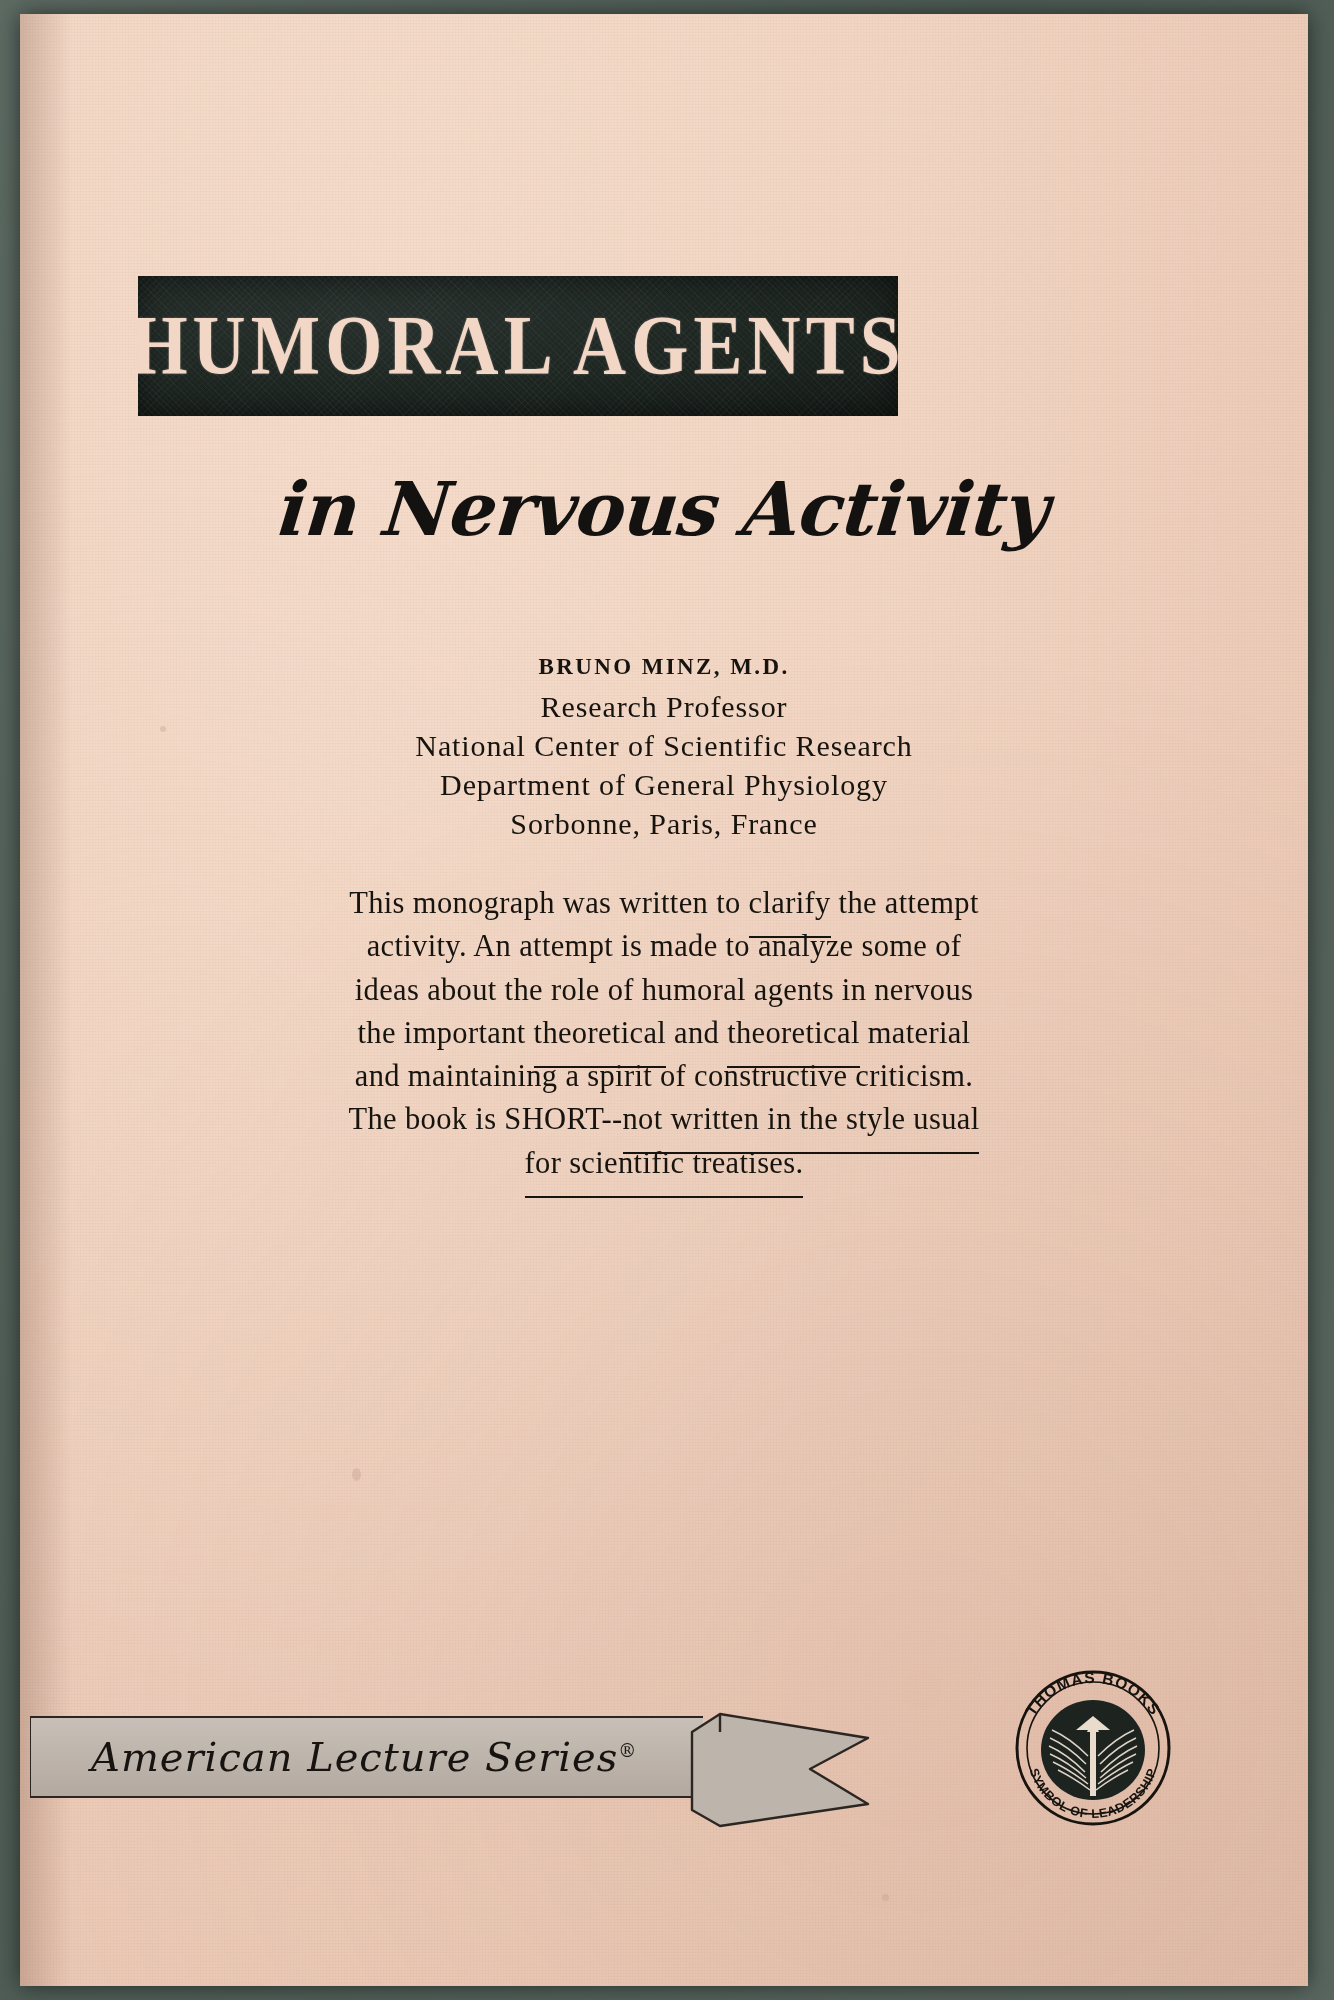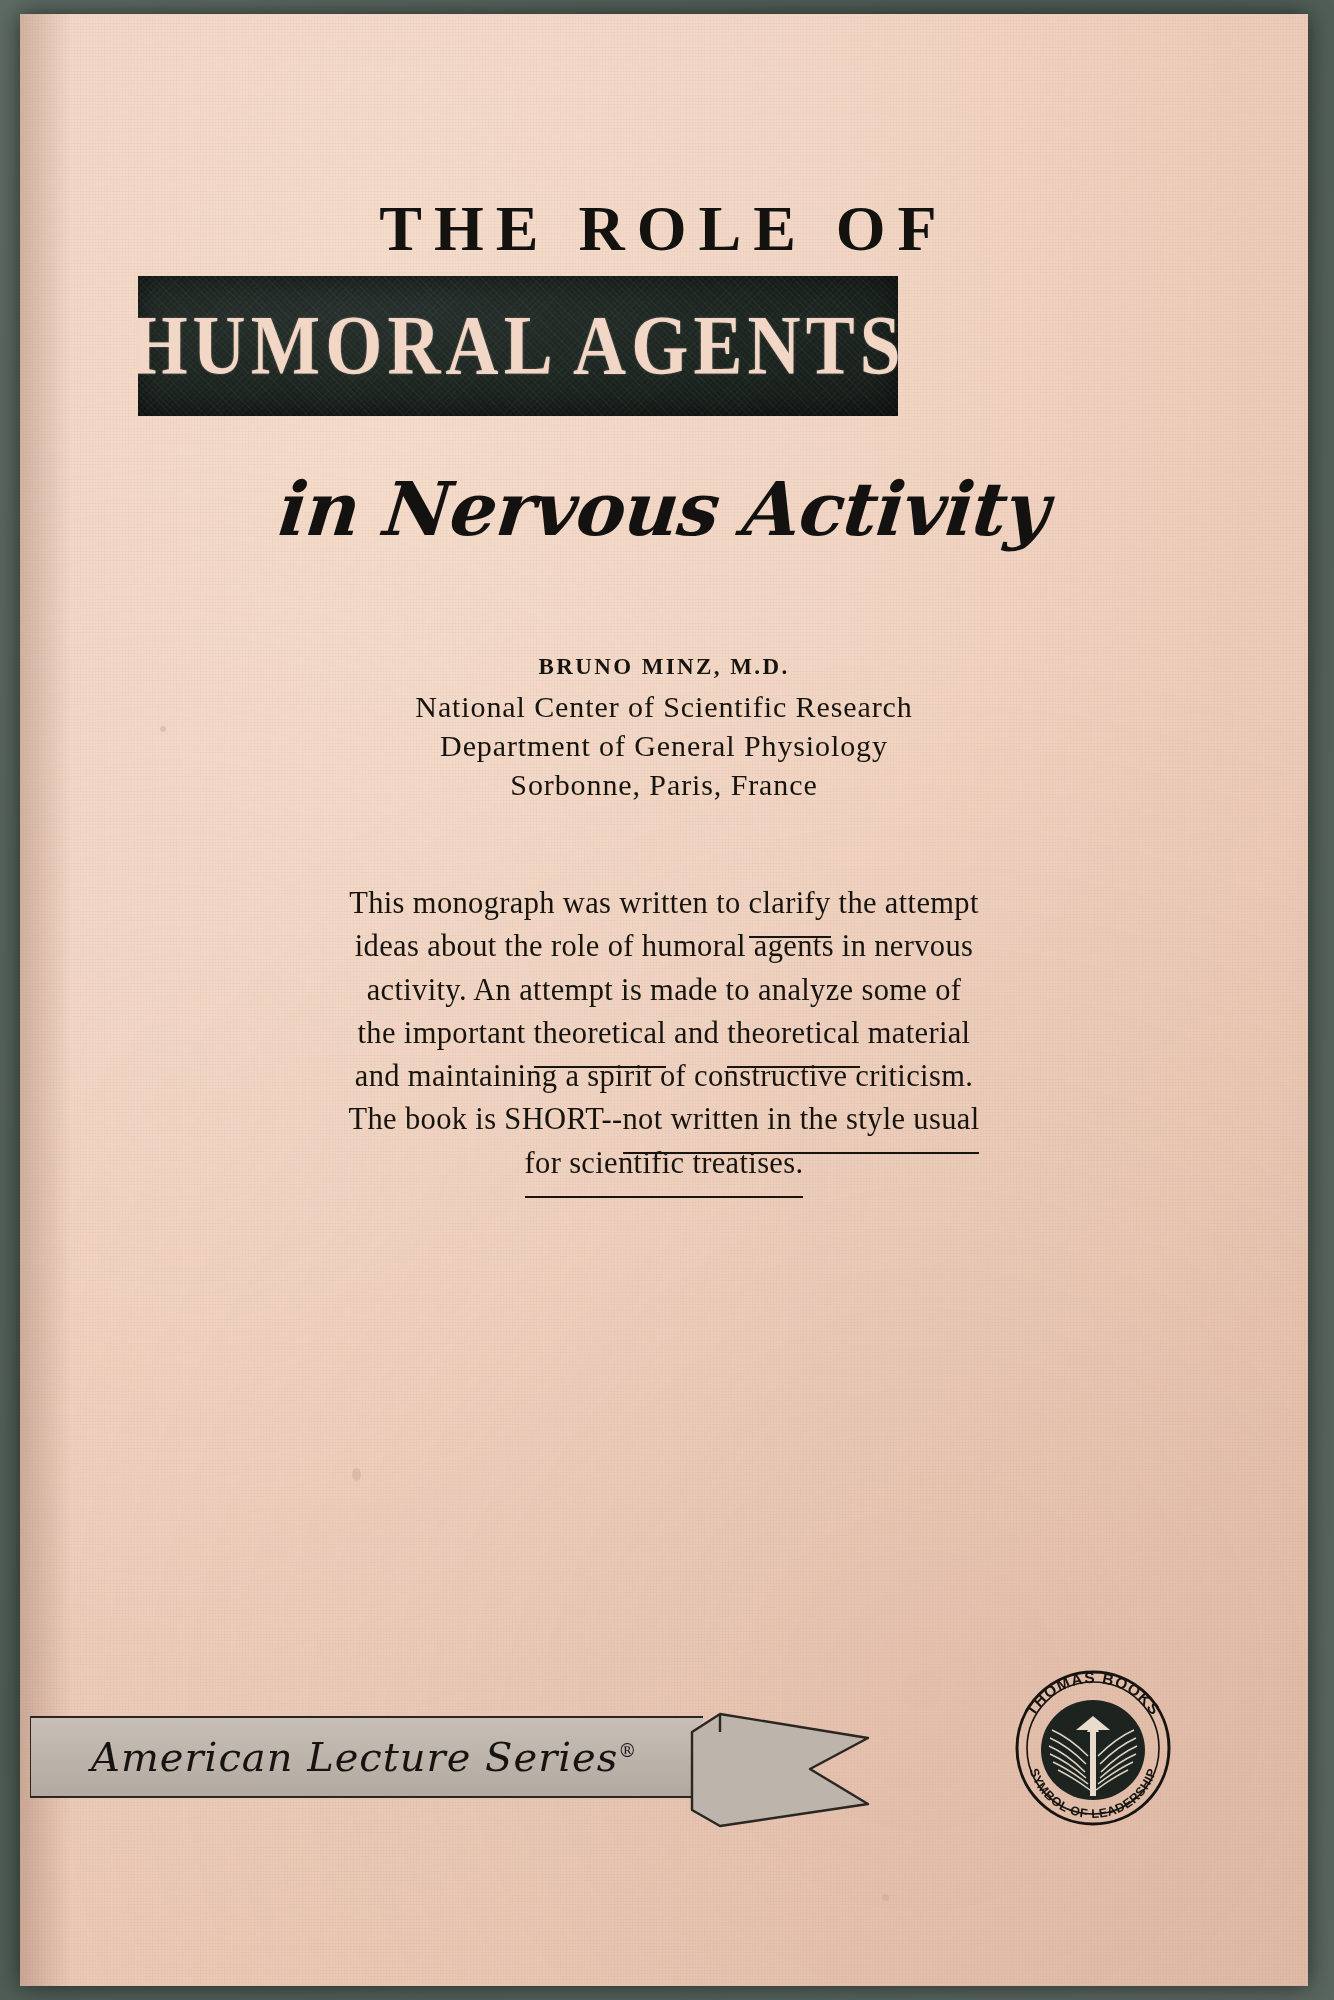--- a/index.html
+++ b/index.html
@@ -136,40 +136,40 @@
 
   
   .mark{position:absolute;background:rgba(120,85,65,.30);border-radius:50%;z-index:4;}
 </style>
 </head>
 <body>
 
 <div id="photo">
   <div id="jacket">
 
-    <div class="layer" id="title-top">THE ROLE OF</div>
 
     <div class="layer" id="title-banner">
       <div class="grain"></div>
       <div id="title-main">HUMORAL AGENTS</div>
     </div>
 
     <div class="layer" id="subtitle">in Nervous Activity</div>
 
     <div class="layer" id="author-block">
       <div id="author-name">BRUNO MINZ, M.D.</div>
+      <div class="affil">Research Professor</div>
       <div class="affil">National Center of Scientific Research</div>
       <div class="affil">Department of General Physiology</div>
       <div class="affil">Sorbonne, Paris, France</div>
     </div>
 
     <div class="layer" id="blurb">
         <span class="ln"><span>This monograph was written to </span><u>clarify</u><span> the attempt</span></span>
+        <span class="ln"><span>activity.  An attempt is made to analyze some of</span></span>
         <span class="ln"><span>ideas about the role of humoral agents in nervous</span></span>
-        <span class="ln"><span>activity.  An attempt is made to analyze some of</span></span>
         <span class="ln"><span>the important </span><u>theoretical</u><span> and </span><u>theoretical</u><span> material</span></span>
         <span class="ln"><span>and maintaining a spirit of constructive criticism.</span></span>
         <span class="ln"><span>The book is SHORT--</span><u>not written in the style usual</u></span>
         <span class="ln"><u>for scientific treatises.</u></span>
       </div>
 
     <div class="layer" id="ribbon-wrap">
       <div id="ribbon-body">
         <span id="series-label">American Lecture Series<sup>®</sup></span>
       </div>

